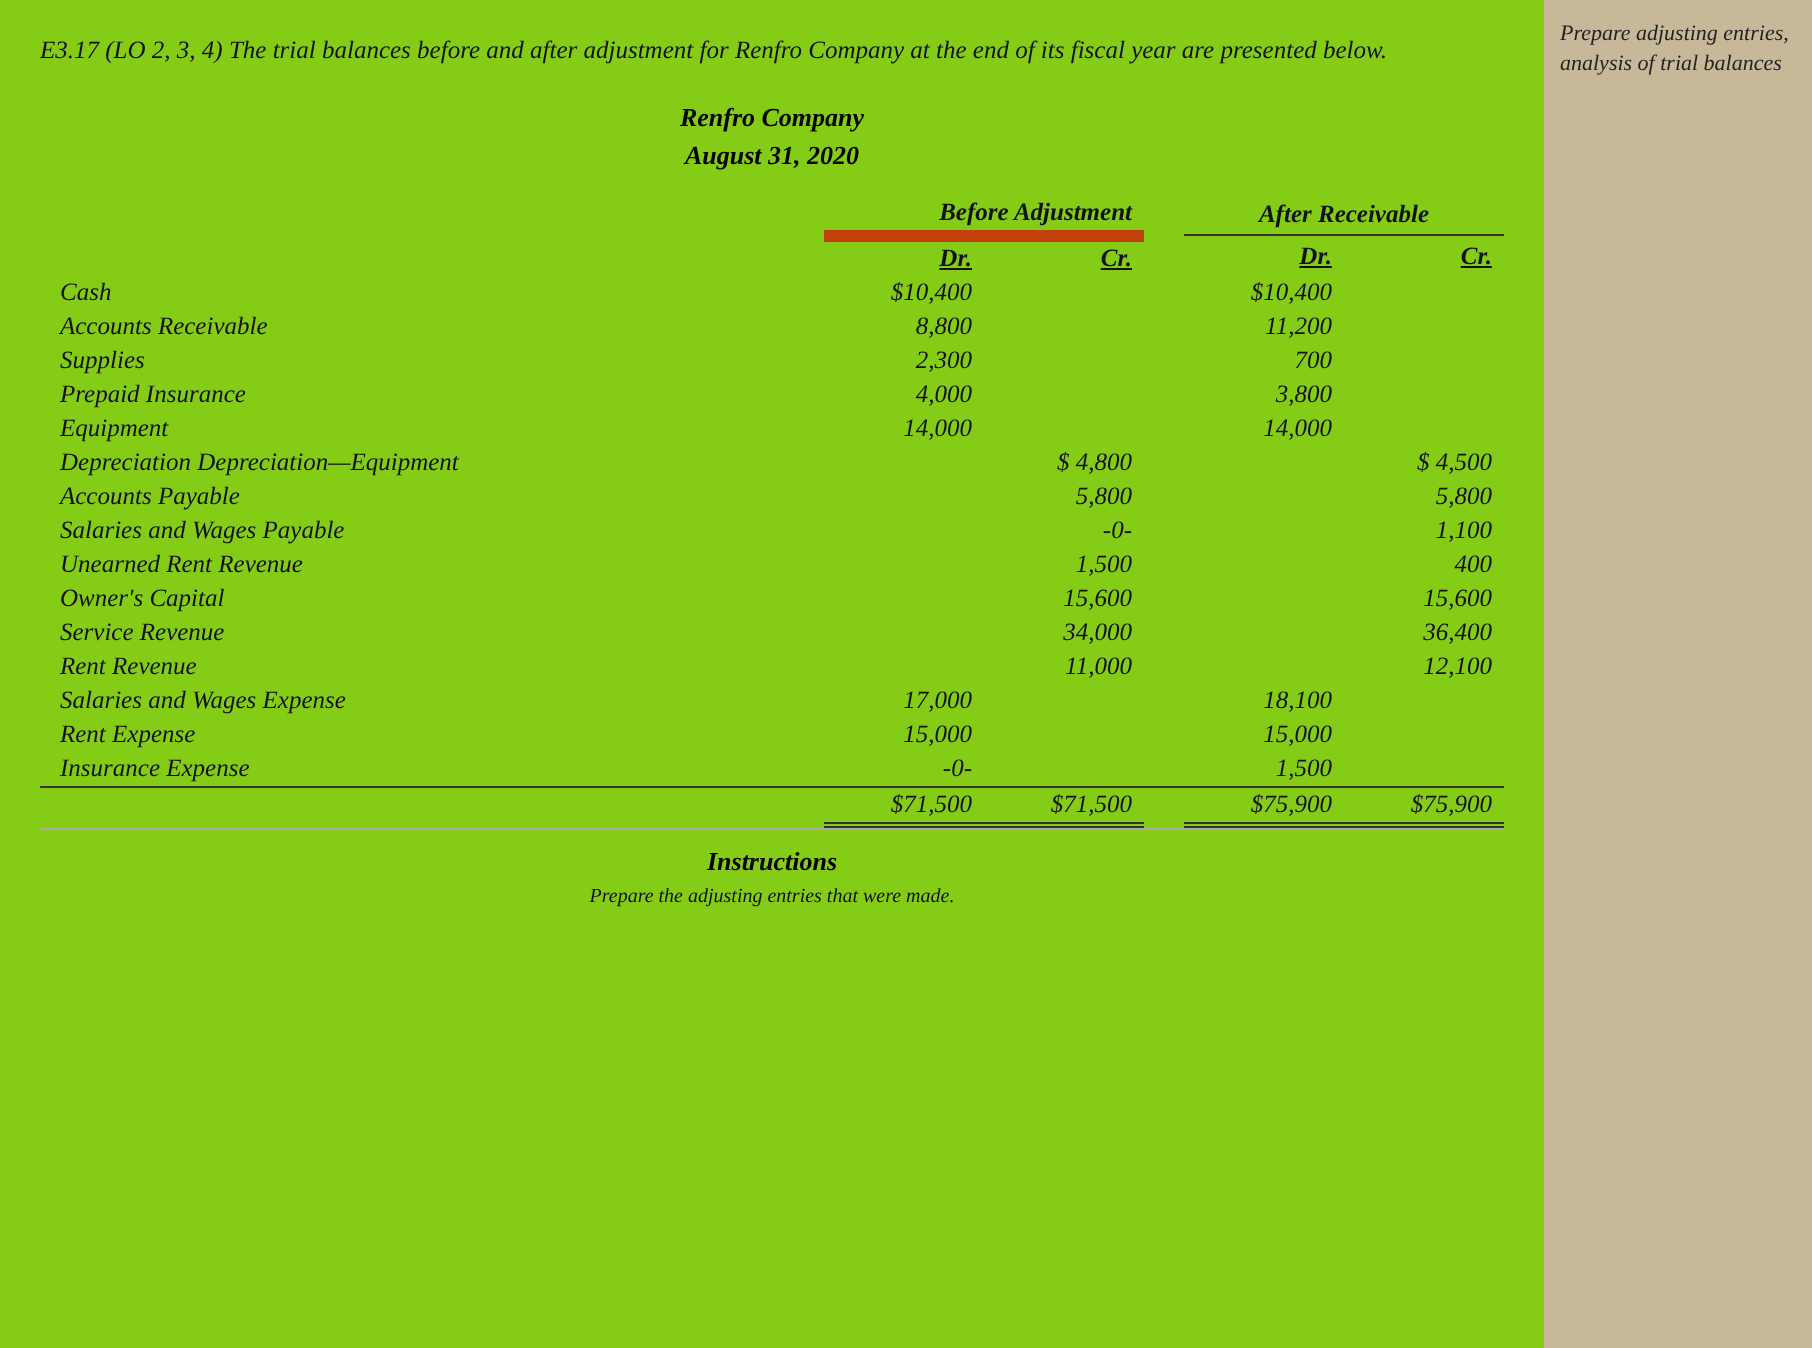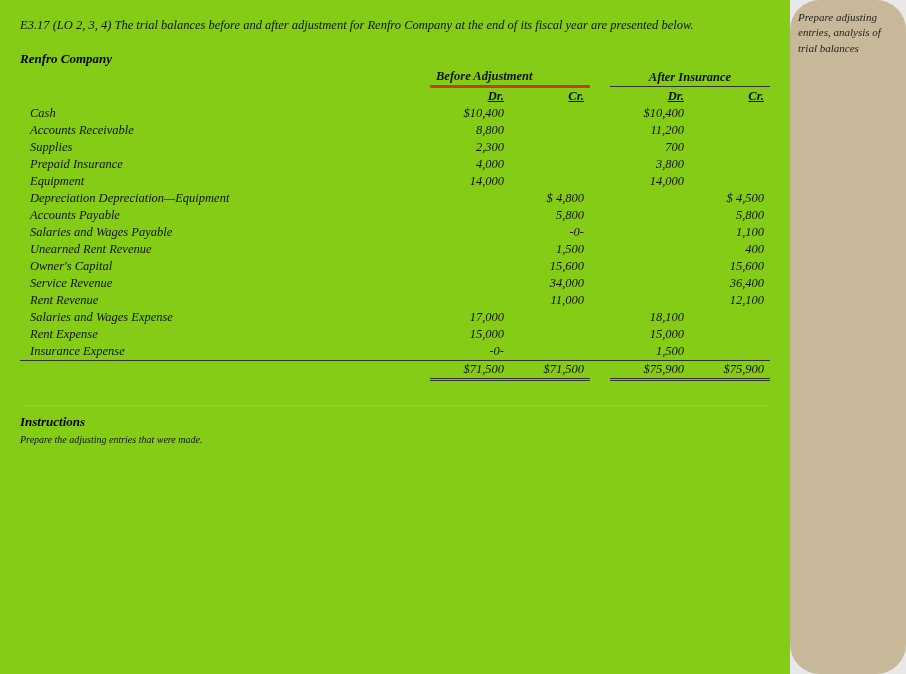--- a/index.html
+++ b/index.html
@@ -13,37 +13,37 @@
       flex-direction: row;
     }
     .main-content {
       flex: 1;
       background: #84cc16;
       padding: 16px 20px 16px 20px;
       position: relative;
       font-style: italic;
     }
     .side-note {
-      width: 116px;
+      width: 134px;
       background: #c8b89a;
       padding: 10px 8px;
       font-size: 11px;
       font-style: italic;
       color: #222;
       line-height: 1.4;
-      border-radius: 30px;
     }
     .problem-header {
       font-size: 12.5px;
       line-height: 1.5;
       margin-bottom: 14px;
       color: #111;
     }
     .company-title {
-      text-align: left;
+      text-align: center;
+      margin-bottom: 10px;
     }
     .company-title div {
       font-weight: bold;
       font-size: 13px;
       line-height: 1.5;
     }
     .trial-balance-table {
       width: 100%;
       border-collapse: collapse;
       font-size: 12.5px;
@@ -67,23 +67,23 @@
       font-weight: bold;
       text-decoration: underline;
       text-align: center;
       font-size: 12.5px;
       margin-top: 35px;
     }
     .total-row td {
       border-top: 1px solid #333;
     }
     .instructions-section {
-      margin-top: 24px;
       padding-top: 8px;
       border-top: 1px solid #aaa;
+      text-align: center;
     }
     .instructions-title {
       font-weight: bold;
       font-size: 13px;
       margin-bottom: 4px;
     }
     .instructions-text {
       font-size: 10px;
       color: #111;
     }
@@ -93,32 +93,33 @@
 
 <div class="main-content">
 
   <div class="problem-header">
     <span>E3.17 (LO 2, 3, 4)</span>
     <span>The trial balances before and after adjustment for Renfro Company at the end of its fiscal year are presented below.</span>
   </div>
 
   <div class="company-title">
     <div>Renfro Company</div>
+    <div>August 31, 2020</div>
   </div>
 
   <table class="trial-balance-table">
     <thead>
       <tr>
         <td class="label-col"></td>
-        <td colspan="2" class="col-group-header" style="border-bottom:3px solid #c2410c; text-align:left;">
+        <td colspan="2" class="col-group-header" style="border-bottom:6px solid #c2410c; text-align:right;">
           <span>Before Adjustment</span>
         </td>
         <td style="width:20px;"></td>
         <td colspan="2" class="col-group-header" style="border-bottom:1px solid #333; text-align:center;">
-          <span>After Insurance</span>
+          <span>After Receivable</span>
         </td>
       </tr>
       <tr>
         <td class="label-col"></td>
         <td class="col-sub-header" style="width:80px;">Dr.</td>
         <td class="col-sub-header" style="width:80px;">Cr.</td>
         <td style="width:20px;"></td>
         <td class="col-sub-header" style="width:80px;">Dr.</td>
         <td class="col-sub-header" style="width:80px;">Cr.</td>
       </tr>

